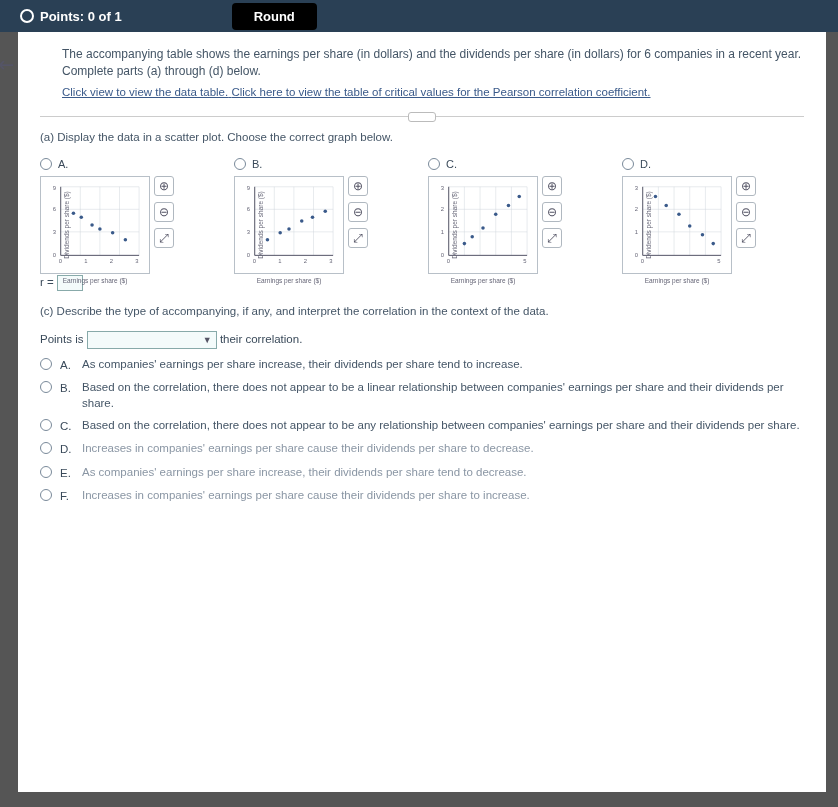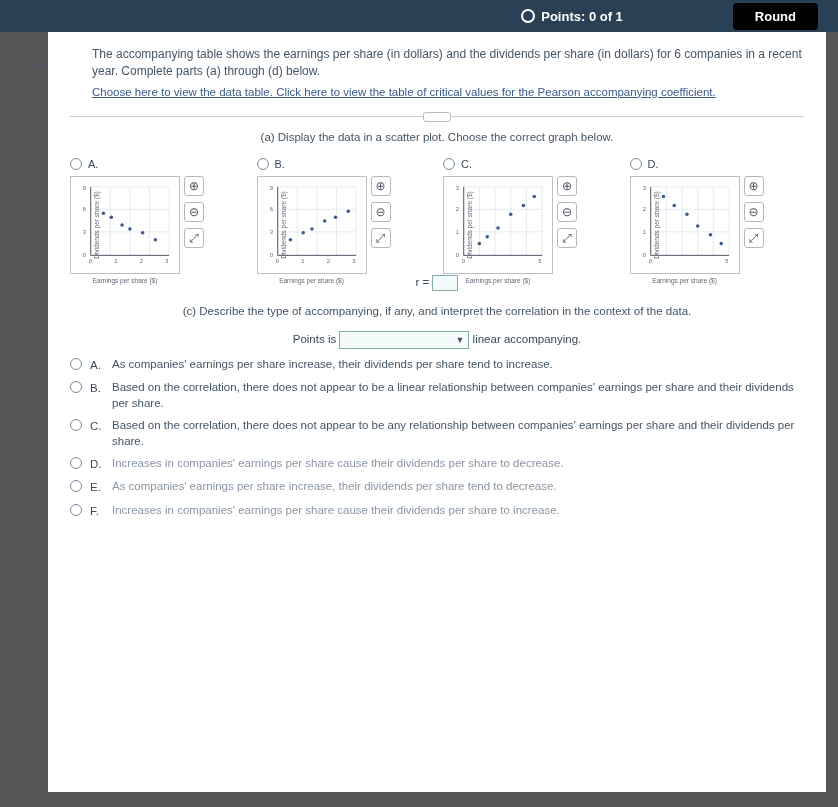--- a/index.html
+++ b/index.html
@@ -15,33 +15,33 @@
       background: #555;
       padding: 0;
       height: 100%;
     }
     .header-bar {
       background: #2a4055;
       color: #fff;
       height: 32px;
       display: flex;
       align-items: center;
-      justify-content: flex-end;
+      justify-content: flex-start;
       padding: 0 20px;
       gap: 110px;
     }
     .points-wrap { display: flex; align-items: center; gap: 6px; font-size: 13px; font-weight: 600; }
     .circle-icon { width: 14px; height: 14px; border: 2px solid #fff; border-radius: 50%; }
     .save-btn {
       background: #000; color: #fff; border: none; padding: 6px 22px;
       border-radius: 4px; font-weight: 600; font-size: 13px; cursor: pointer;
     }
     .content-area {
       background: #fff;
-      margin: 0 12px 0 48px;
+      margin: 0 12px 0 18px;
       padding: 14px 22px 30px 22px;
       min-height: 760px;
       position: relative;
       color: #3a4a5a;
       font-size: 12px;
       line-height: 1.4;
     }
     .back-icon {
       position: absolute; left: -22px; top: 18px; font-size: 22px; color: #556;
       font-weight: 300;
@@ -97,42 +97,42 @@
       vertical-align: middle; position:relative;
     }
     .select-box::after { content:"▼"; font-size:9px; color:#556; }
     .answer-list { margin-top: 8px; }
     .answer-row { display:flex; gap:8px; margin: 7px 0; align-items:flex-start; }
     .answer-row .radio { flex:0 0 auto; margin-top:1px; }
     .answer-row .letter { width: 14px; flex:0 0 auto; font-size:11.5px; }
     .answer-row .txt { flex:1; font-size: 11.5px; color:#445566; line-height:1.35; }
     .disabled .txt { color:#8a96a4; }
     .hint { font-size:11px; color:#6a7888; margin-top:4px; }
-    .smalltext { font-size:11.5px;text-align:center; }
+    .smalltext { font-size:11.5px; }
   </style>
 </head>
 <body>
 
 <div class="outer-wrap">
   <div class="header-bar">
     <div class="points-wrap">
       <span class="circle-icon"></span>
       <span>Points: 0 of 1</span>
     </div>
     <button class="save-btn">Round</button>
   </div>
 
   <div class="content-area">
     <span class="back-icon">⇤</span>
 
     <div class="intro">The accompanying table shows the earnings per share (in dollars) and the dividends per share (in dollars) for 6 companies in a recent year. Complete parts (a) through (d) below.</div>
     <div class="links">
-      <span>Choose here to view the data table.</span>
+      <span>Click view to view the data table.</span>
       <span> </span>
-      <span>Click here to view the table of critical values for the Pearson accompanying coefficient.</span>
+      <span>Click here to view the table of critical values for the Pearson correlation coefficient.</span>
     </div>
 
     <div class="divider"></div>
 
     <div class="part smalltext">(a) Display the data in a scatter plot. Choose the correct graph below.</div>
 
     <div class="options-row">
 
       <div class="option-col">
         <div class="opt-head">
@@ -346,21 +346,21 @@
     </div>
 
     <div class="smalltext">
       <span>r = </span><span class="inline-input"></span>
     </div>
 
     <div class="part smalltext">(c) Describe the type of accompanying, if any, and interpret the correlation in the context of the data.</div>
     <div class="smalltext">
       <span>Points is </span>
       <span class="select-box"></span>
-      <span> linear accompanying.</span>
+      <span> their correlation.</span>
     </div>
 
 
     <div class="answer-list">
       <div class="answer-row">
           <span class="radio"></span>
           <span class="letter">A.</span>
           <span class="txt">As companies' earnings per share increase, their dividends per share tend to increase.</span>
         </div>
       <div class="answer-row">

